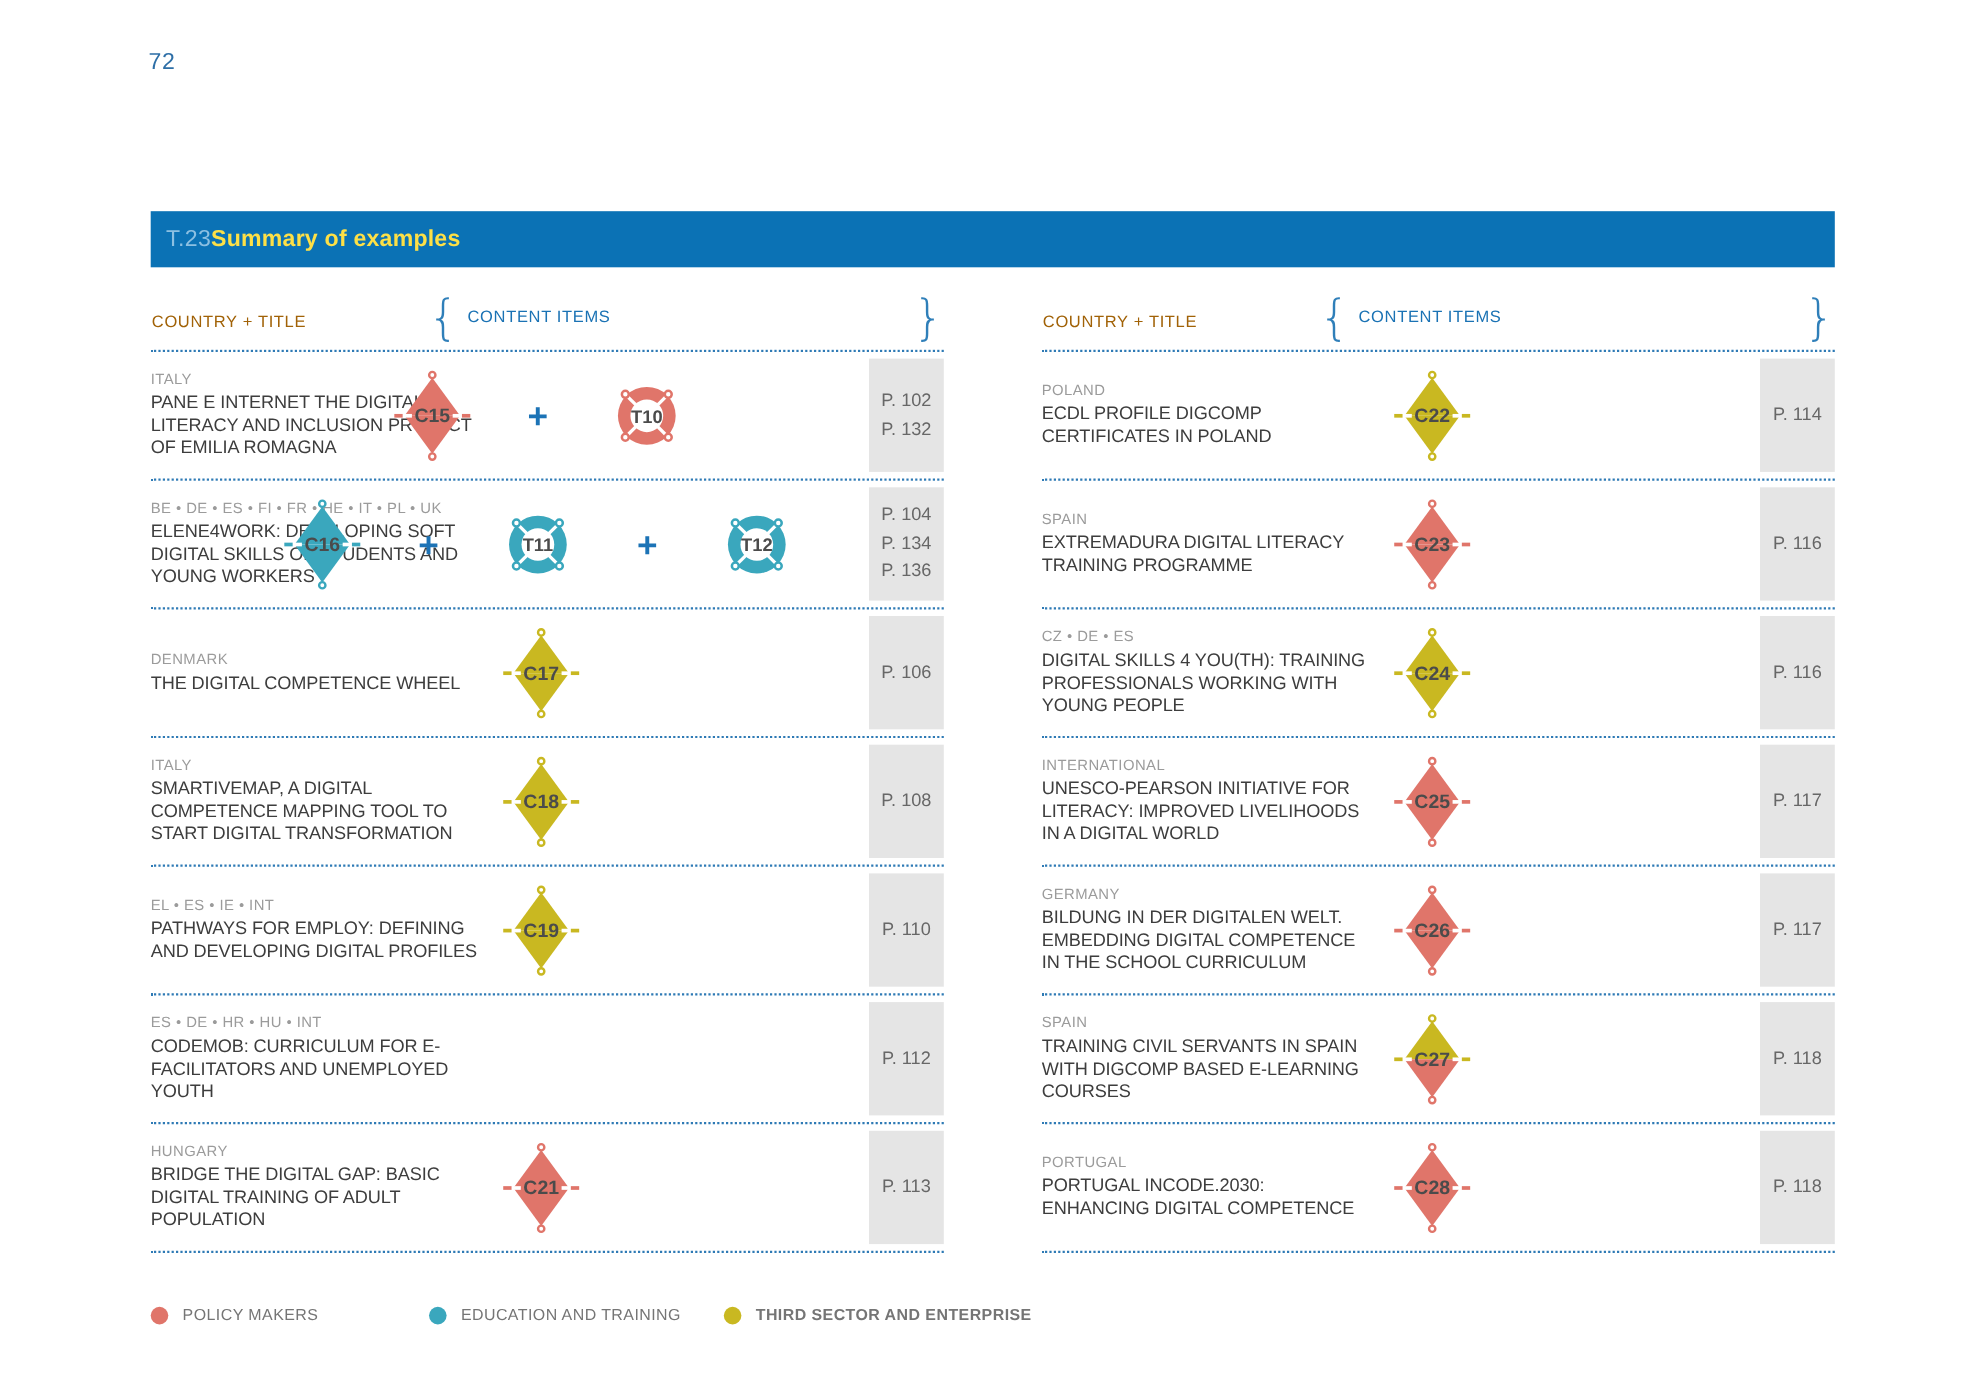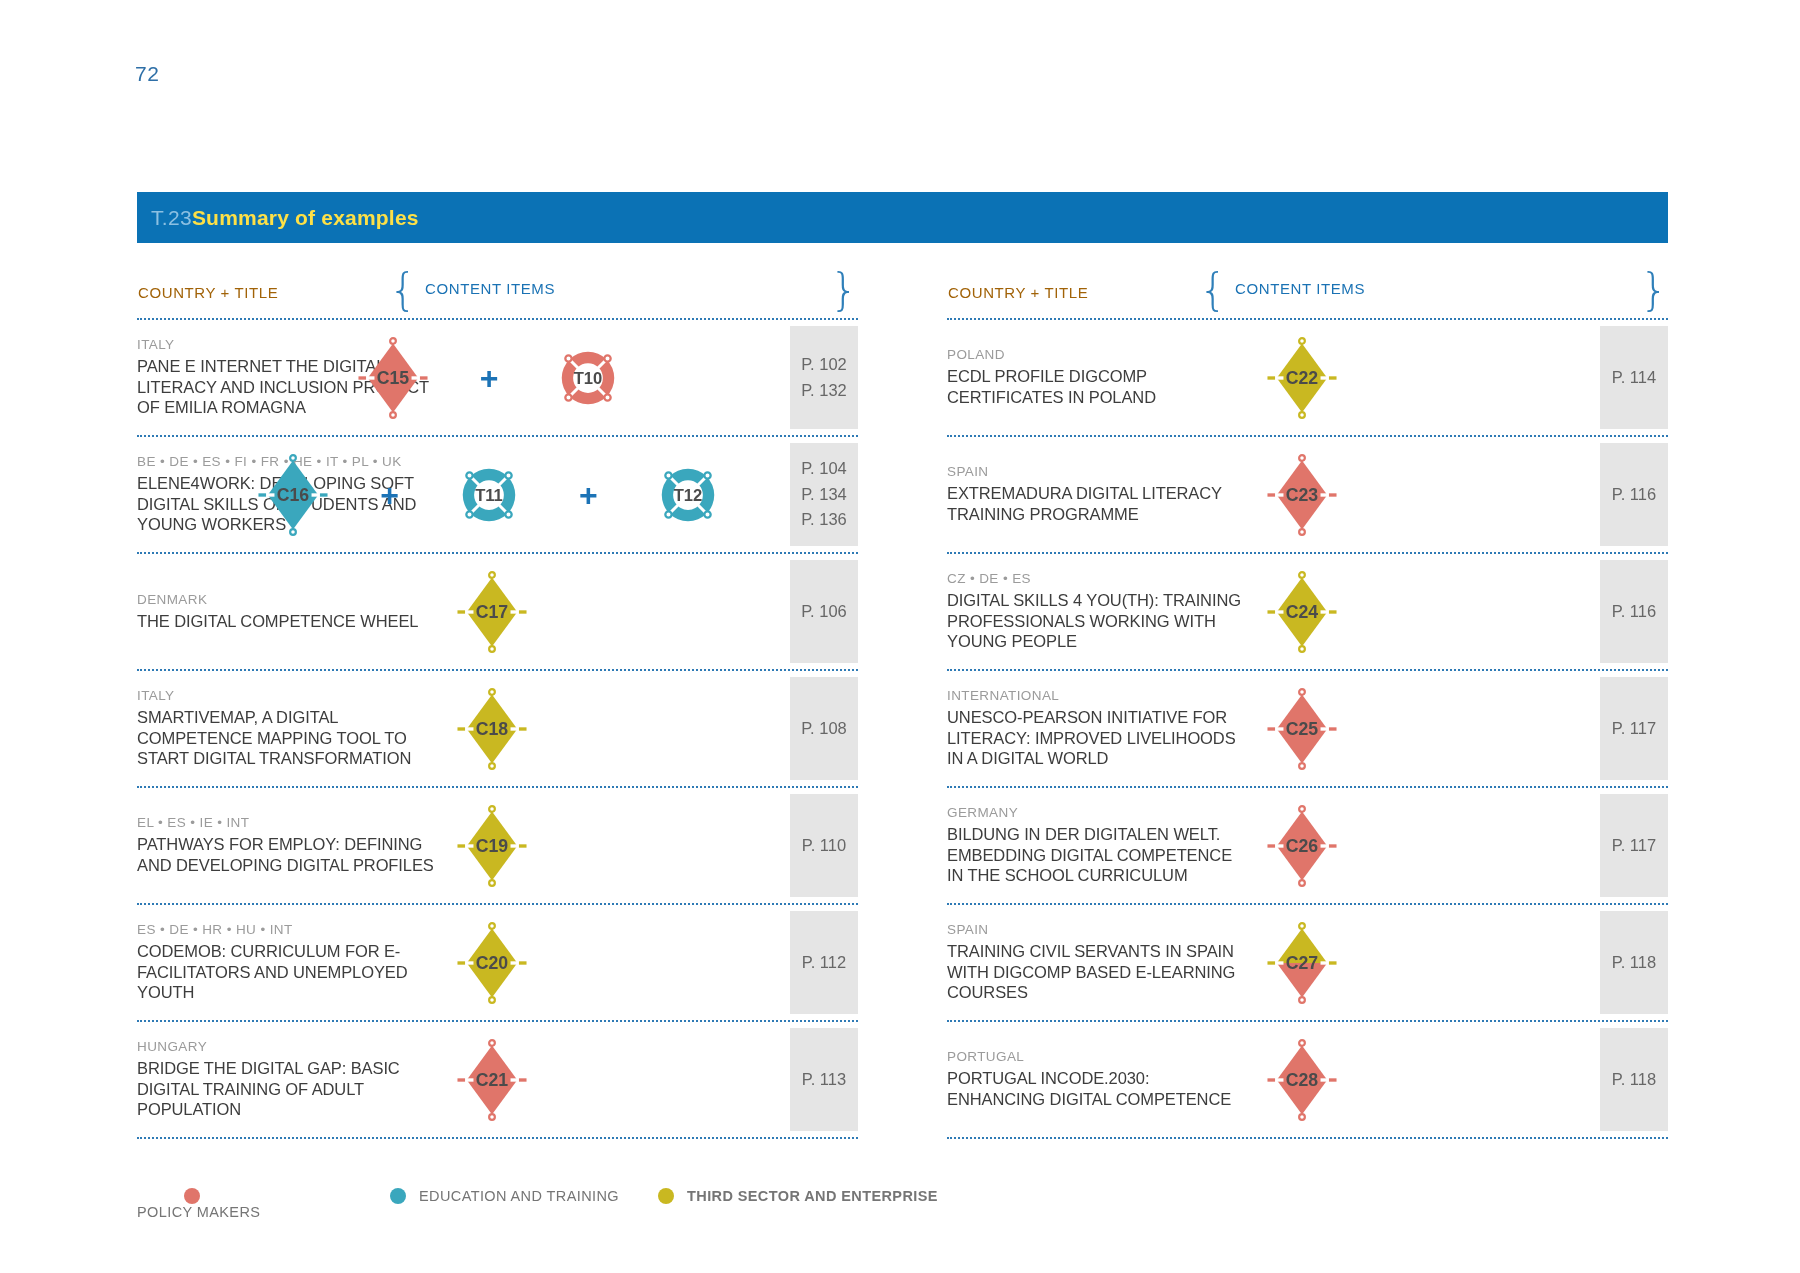--- a/index.html
+++ b/index.html
@@ -2,21 +2,21 @@
 <html><head>
 <meta charset="utf-8">
 <style>
   * { margin:0; padding:0; box-sizing:border-box; }
   html,body { background:#ffffff; }
   .page {
     position:relative; width:1800px; height:1273px; background:#ffffff;
     font-family:"Liberation Sans", sans-serif; overflow:hidden;
   }
   .page-num {
-    position:absolute; left:135px; top:62px;
+    position:absolute; left:135px; top:45px;
     font-size:21px; color:#2e6fa7; letter-spacing:0.5px;
   }
   .title-bar {
     position:absolute; left:137px; top:192px; width:1531px; height:51px;
     background:#0b72b5; display:flex; align-items:center; padding-left:14px;
   }
   .title-bar .tag { color:#8cc0e2; font-size:21px; letter-spacing:0.3px; }
   .title-bar .title { color:#fde047; font-size:21px; font-weight:bold; margin-left:0; letter-spacing:0.2px; }
 
   .columns { position:absolute; left:137px; top:268px; width:1531px; display:flex; }
@@ -227,33 +227,20 @@
             </div>
             <div class="page-box">
               <div class="page-ref">P. 110</div>
             </div>
           </div>
           <div class="row">
             <div class="row-text">
               <div class="country">ES • DE • HR • HU • INT</div>
               <div class="title-txt">CODEMOB: CURRICULUM FOR E-FACILITATORS AND UNEMPLOYED YOUTH</div>
             </div>
-            <div class="row-icons">
-              <svg class="icon-d" width="64" height="100" viewBox="0 0 76 100" style="overflow:visible">
-                <polygon points="38,9 68,50 8,50" fill="#c9b821"></polygon>
-                <polygon points="8,50 68,50 38,91" fill="#c9b821"></polygon>
-                <line x1="4" y1="50" x2="16" y2="50" stroke="#ffffff" stroke-width="4"></line>
-                <line x1="60" y1="50" x2="72" y2="50" stroke="#ffffff" stroke-width="4"></line>
-                <line x1="-3" y1="50" x2="6" y2="50" stroke="#c9b821" stroke-width="4"></line>
-                <line x1="70" y1="50" x2="79" y2="50" stroke="#c9b821" stroke-width="4"></line>
-                <circle cx="38" cy="6" r="3.4" fill="#ffffff" stroke="#c9b821" stroke-width="2.6"></circle>
-                <circle cx="38" cy="94" r="3.4" fill="#ffffff" stroke="#c9b821" stroke-width="2.6"></circle>
-                <text x="38" y="57" text-anchor="middle" font-family="Liberation Sans, sans-serif" font-size="21" font-weight="bold" fill="#4b4b4b">C20</text>
-              </svg>
-            </div>
             <div class="page-box">
               <div class="page-ref">P. 112</div>
             </div>
           </div>
           <div class="row">
             <div class="row-text">
               <div class="country">HUNGARY</div>
               <div class="title-txt">BRIDGE THE DIGITAL GAP: BASIC DIGITAL TRAINING OF ADULT POPULATION</div>
             </div>
             <div class="row-icons">
@@ -435,21 +422,21 @@
             </div>
             <div class="page-box">
               <div class="page-ref">P. 118</div>
             </div>
           </div>
         </div>
     </div>
   </div>
 
   <div class="legend">
-      <div class="legend-item" style="left: 0px; flex-direction: column;">
+      <div class="legend-item" style="left: 0px;">
         <span class="legend-dot" style="background:#e0756a"></span>
         <span class="legend-label">POLICY MAKERS</span>
       </div>
       <div class="legend-item" style="left: 253px;">
         <span class="legend-dot" style="background:#3aa7bd"></span>
         <span class="legend-label">EDUCATION AND TRAINING</span>
       </div>
       <div class="legend-item" style="left: 521px; font-weight: bold;">
         <span class="legend-dot" style="background:#c9b821"></span>
         <span class="legend-label">THIRD SECTOR AND ENTERPRISE</span>

